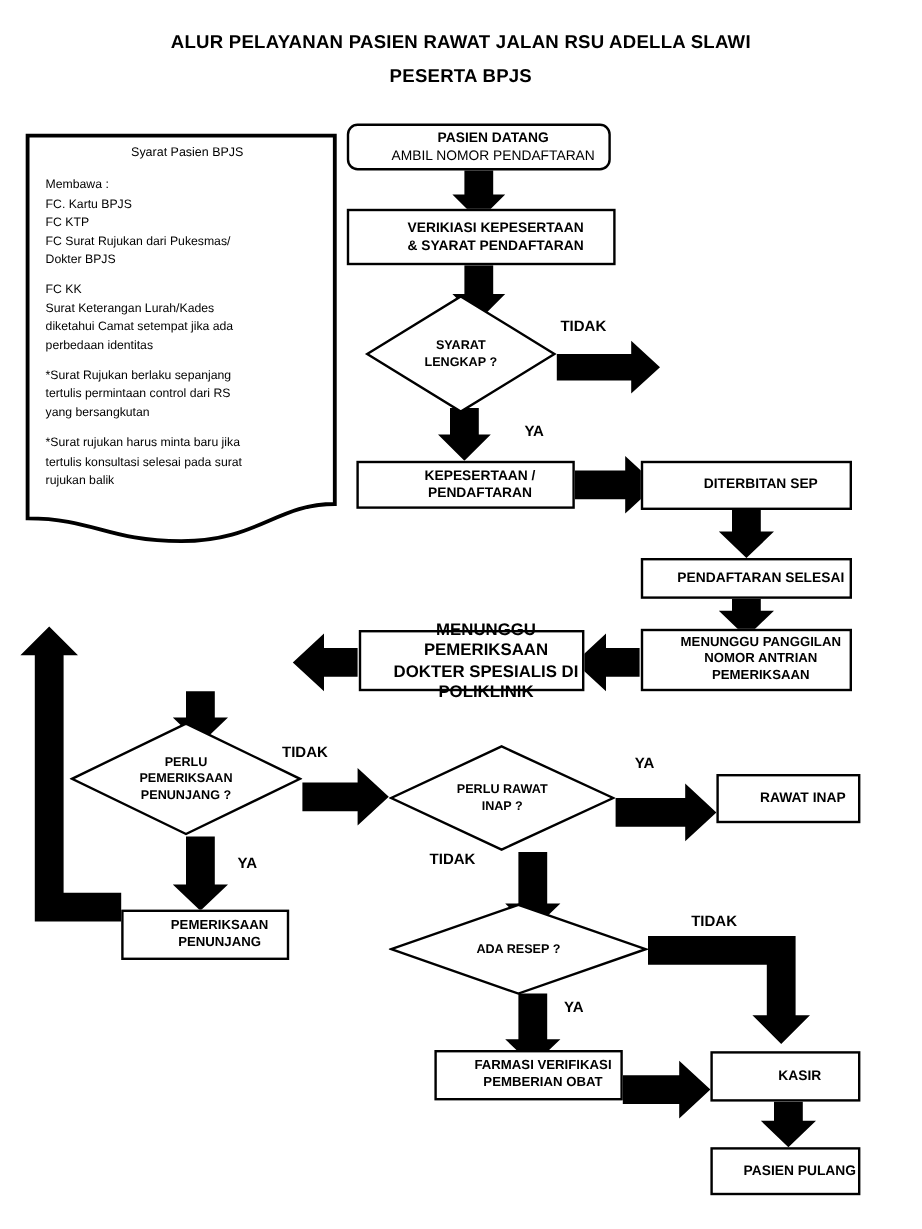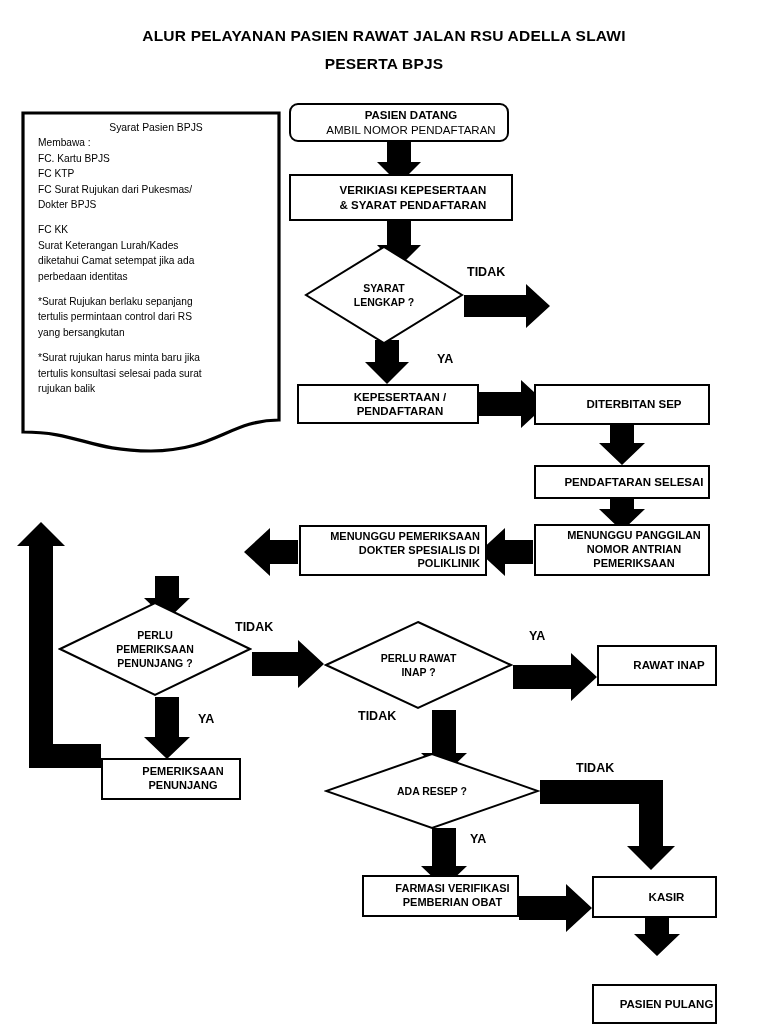--- a/index.html
+++ b/index.html
@@ -22,21 +22,21 @@
   .diamond{position:absolute;display:flex;align-items:center;justify-content:center;
            text-align:center;font-weight:bold;line-height:1.35;}
   .diamond .dshape{position:absolute;left:0;top:0;width:100%;height:100%;}
   .diamond .dlabel{position:relative;z-index:2;}
 
   .lbl{position:absolute;font-weight:bold;font-size:12.5px;}
 
   .doc{position:absolute;}
   .doc .dtext{position:absolute;left:18px;top:10px;width:236px;
               font-size:10.2px;line-height:15.4px;font-weight:normal;}
-  .doc .dtitle{display:block;text-align:center;font-size:10.4px;}
+  .doc .dtitle{display:block;text-align:center;margin-bottom:12px;font-size:10.4px;}
   .doc .blank{display:block;height:10px;}
 </style>
 </head>
 <body>
 
 <div id="stage">
 
   <div class="title">
     <span>ALUR PELAYANAN PASIEN RAWAT JALAN RSU ADELLA SLAWI</span>
     <span class="l2">PESERTA BPJS</span>
@@ -127,36 +127,36 @@
 PENDAFTARAN</div>
 
   <div class="node" style="left:534px;top:384px;width:176px;height:41px;font-size:11.5px;">DITERBITAN SEP</div>
 
   <div class="node" style="left:534px;top:465px;width:176px;height:34px;font-size:11.5px;">PENDAFTARAN SELESAI</div>
 
   <div class="node" style="left:534px;top:524px;width:176px;height:52px;font-size:11px;white-space:pre-line;">MENUNGGU PANGGILAN
 NOMOR ANTRIAN
 PEMERIKSAAN</div>
 
-  <div class="node" style="left:299px;top:525px;width:188px;height:51px;font-size:11px;white-space:pre-line;text-align:right;">MENUNGGU PEMERIKSAAN
+  <div class="node" style="left:299px;top:525px;width:188px;height:51px;font-size:14px;white-space:pre-line;">MENUNGGU PEMERIKSAAN
 DOKTER SPESIALIS DI
 POLIKLINIK</div>
 
 
   <div class="node" style="left:101px;top:758px;width:140px;height:42px;font-size:11px;white-space:pre-line;">PEMERIKSAAN
 PENUNJANG</div>
 
   <div class="node" style="left:597px;top:645px;width:120px;height:41px;font-size:11.5px;">RAWAT INAP</div>
 
   <div class="node" style="left:362px;top:875px;width:157px;height:42px;font-size:11px;white-space:pre-line;">FARMASI VERIFIKASI
 PEMBERIAN OBAT</div>
 
   <div class="node" style="left:592px;top:876px;width:125px;height:42px;font-size:11.5px;">KASIR</div>
 
-  <div class="node" style="left:592px;top:956px;width:125px;height:40px;font-size:11.5px;margin-top:28px;">PASIEN PULANG</div>
+  <div class="node" style="left:592px;top:956px;width:125px;height:40px;font-size:11.5px;">PASIEN PULANG</div>
 
   <div class="diamond" style="left:304px;top:245px;width:160px;height:100px;font-size:10.5px;white-space:pre-line;">
     <svg class="dshape" viewBox="0 0 160 100" preserveAspectRatio="none">
       <polygon points="80,2 158,50 80,98 2,50" fill="#fff" stroke="#000" stroke-width="2" vector-effect="non-scaling-stroke"></polygon>
     </svg>
     <span class="dlabel">SYARAT
 LENGKAP ?</span>
   </div>
 
   <div class="diamond" style="left:58px;top:601px;width:194px;height:96px;font-size:10.5px;white-space:pre-line;">

